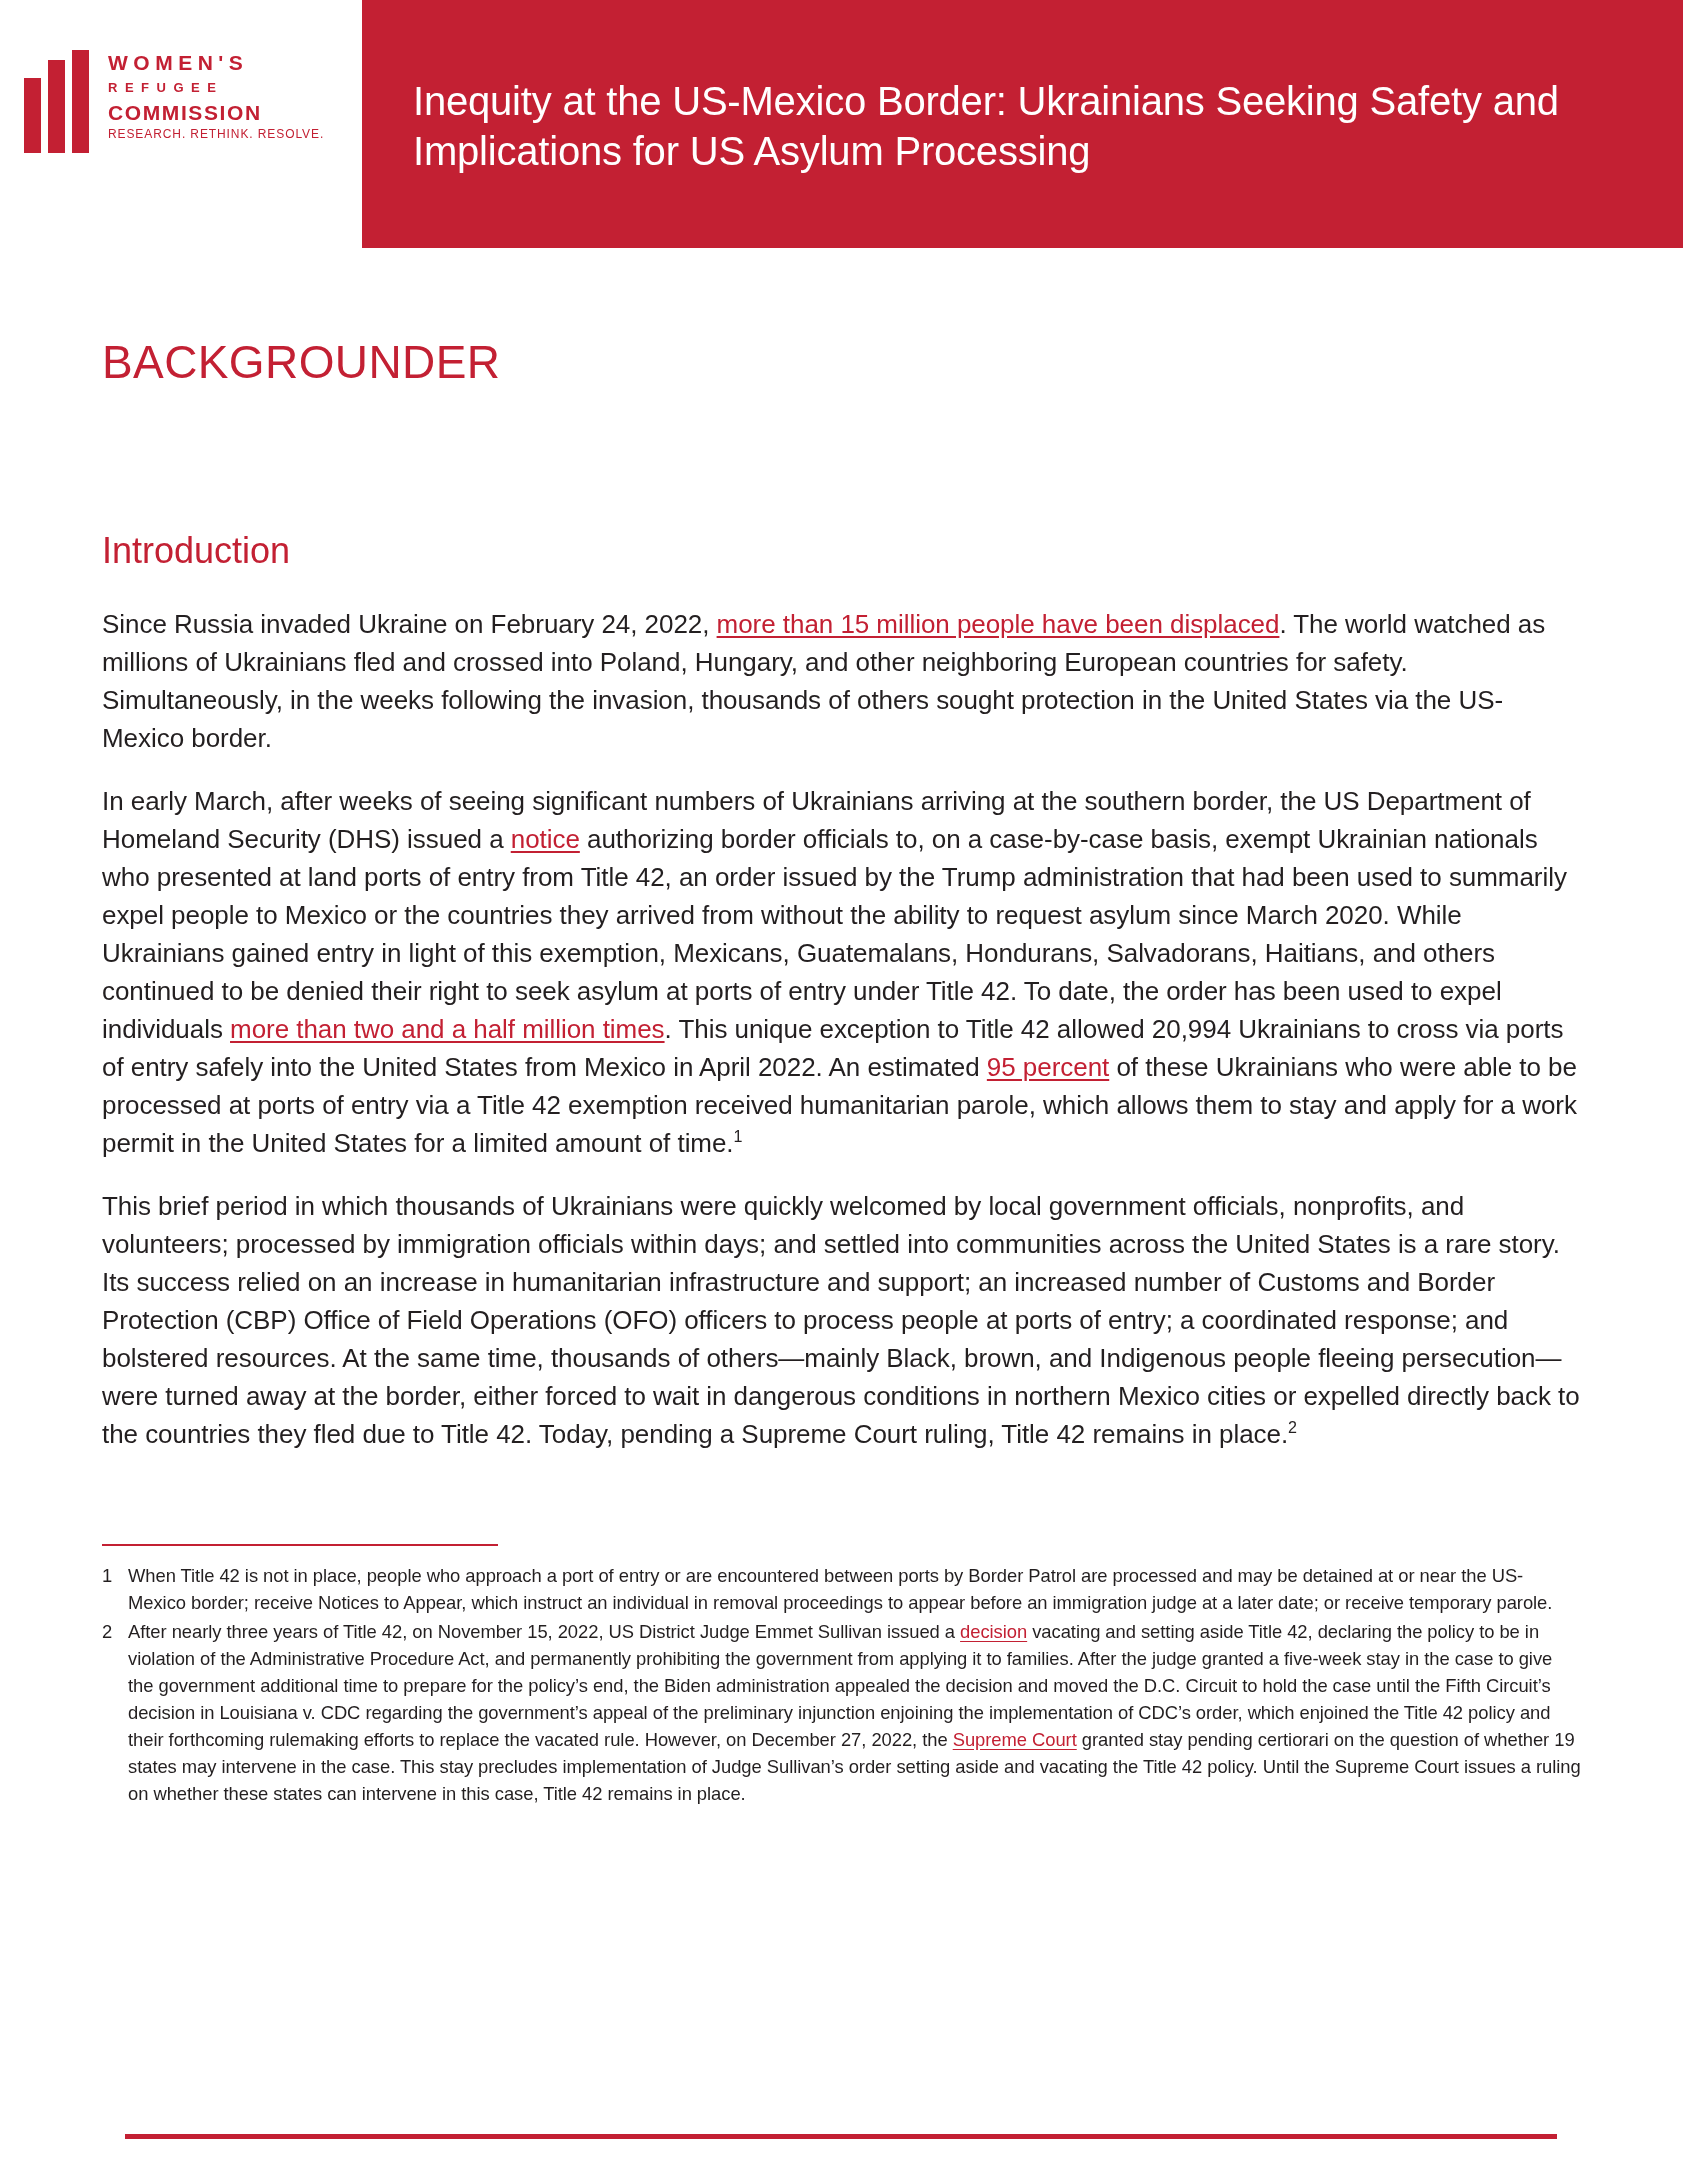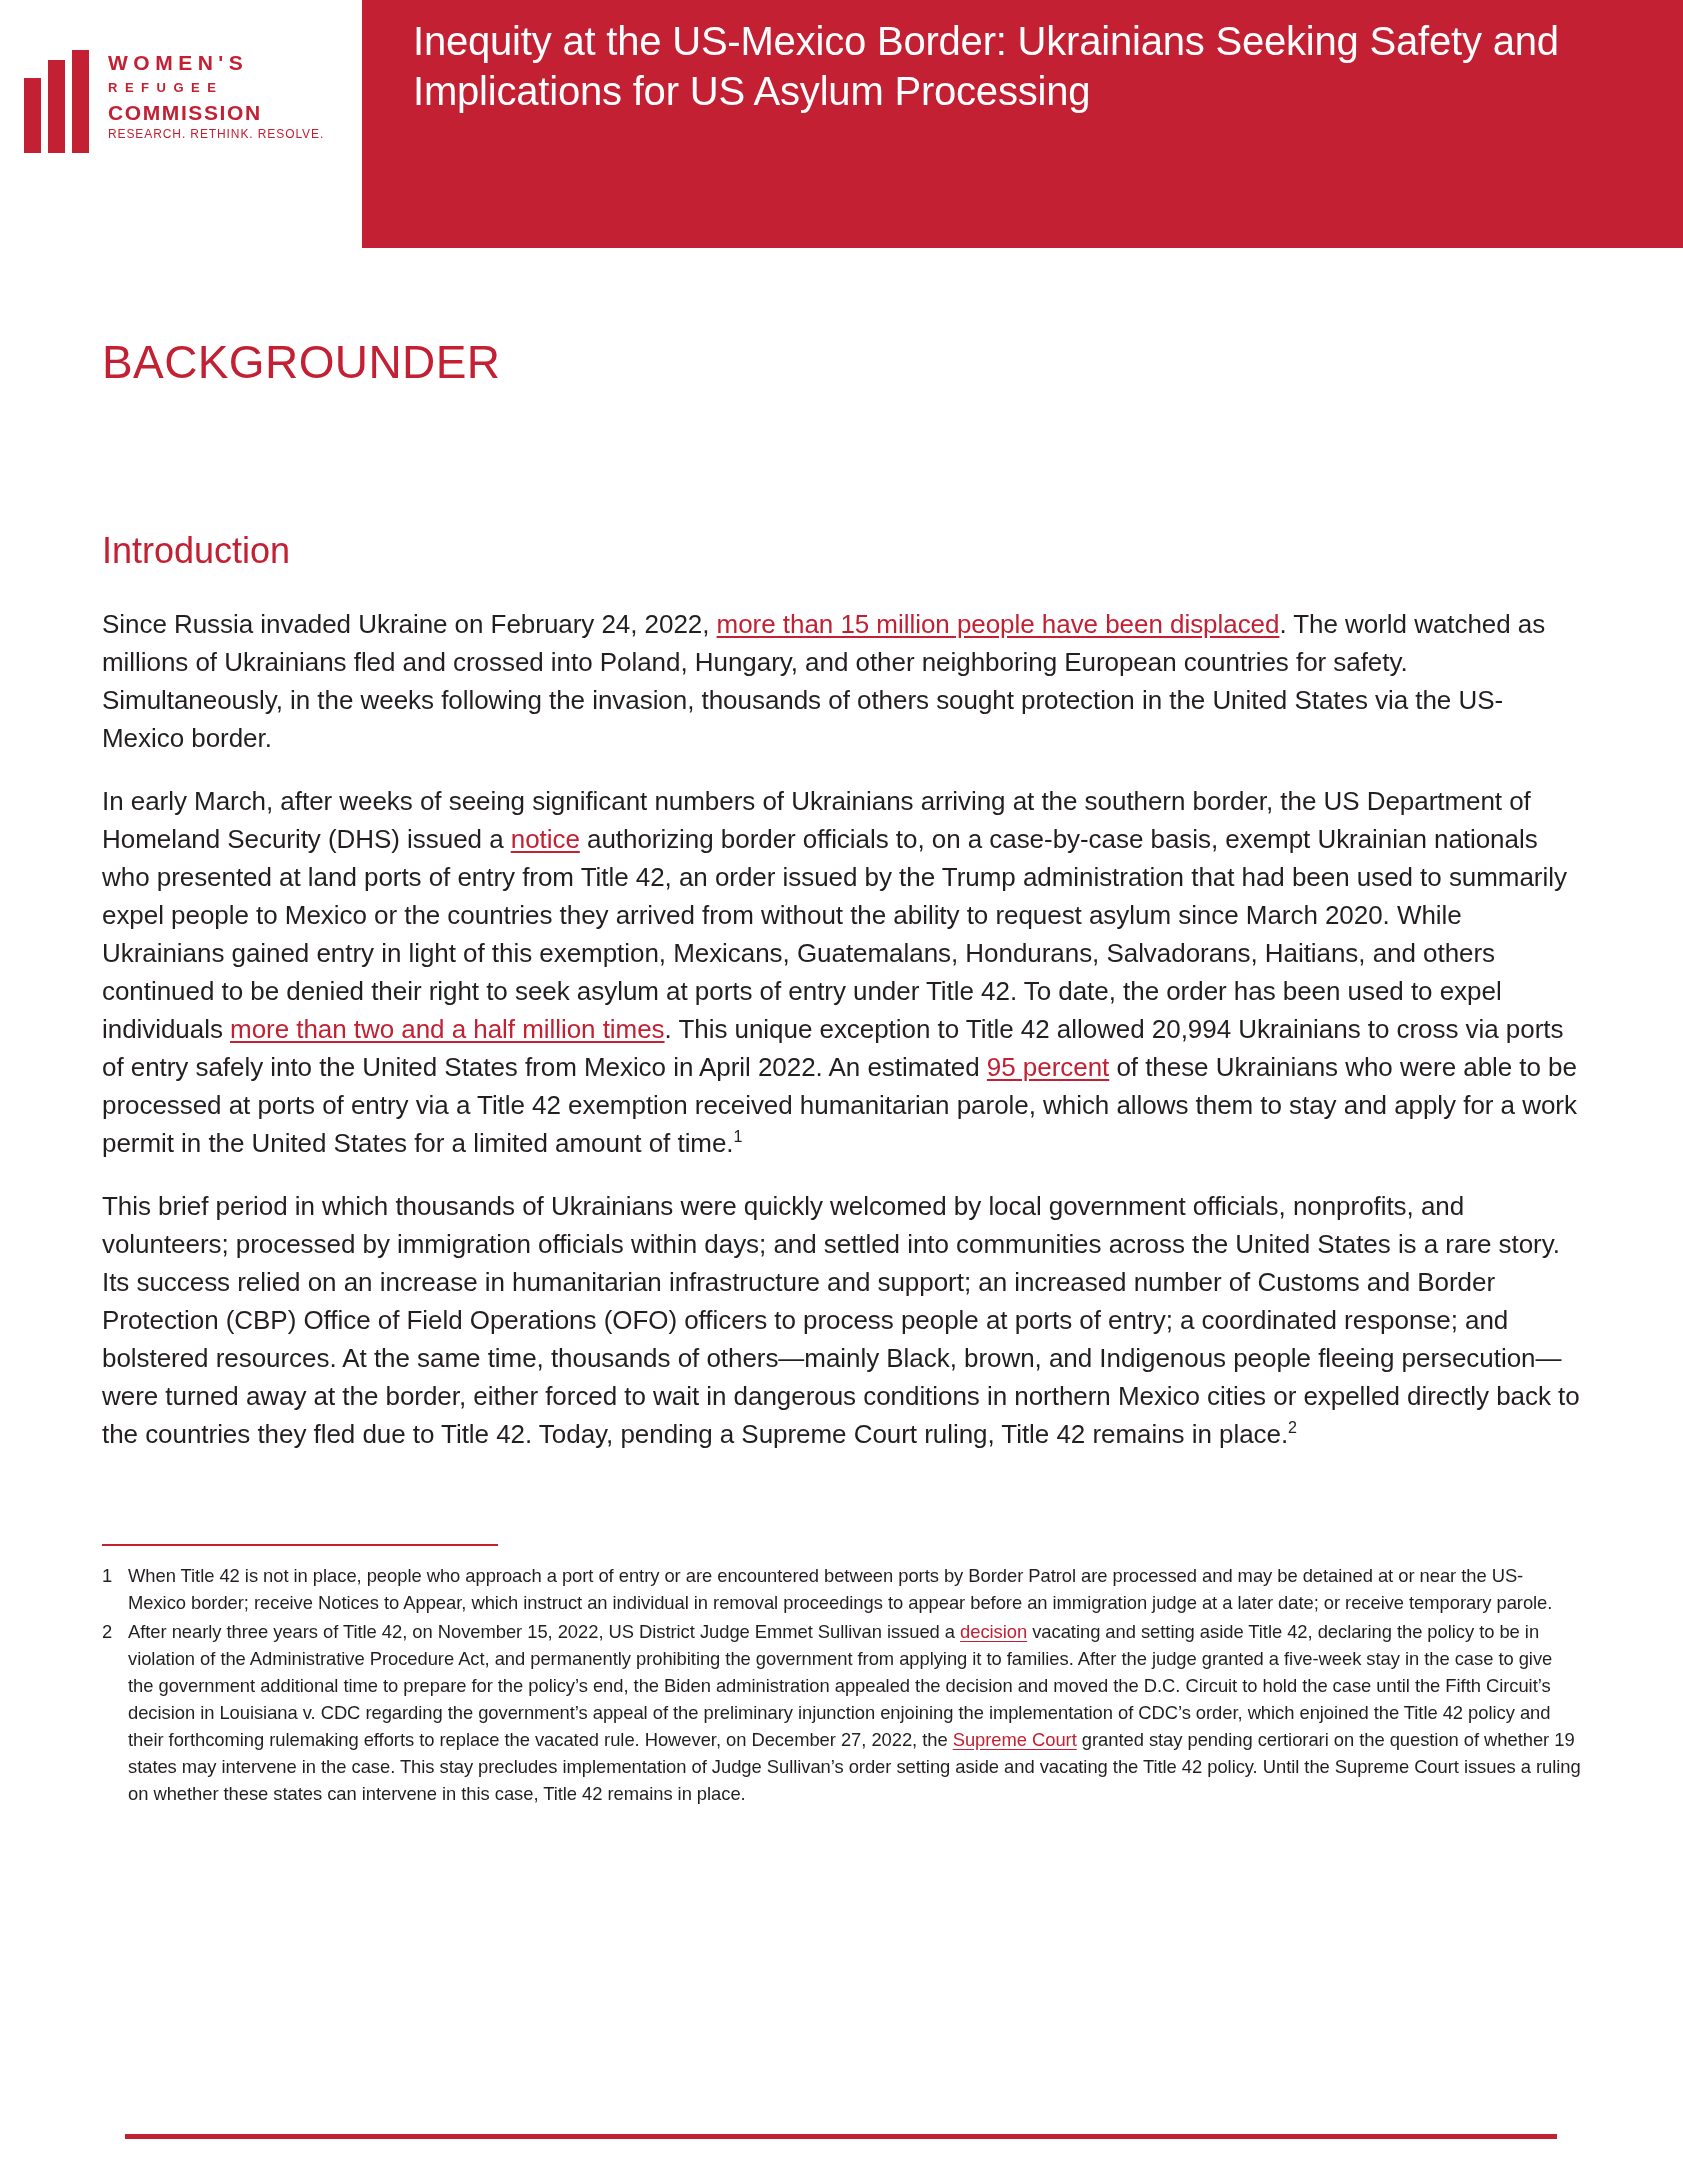--- a/index.html
+++ b/index.html
@@ -77,22 +77,22 @@
     font-size: 12px;
     letter-spacing: 0.9px;
     margin-top: 2px;
     white-space: nowrap;
   }
 
   .title-zone {
     flex: 1;
     background: #C32033;
     display: flex;
-    align-items: flex-start;
-    padding: 16px 48px 0 51px;
+    align-items: center;
+    padding: 4px 48px 0 51px;
     box-sizing: border-box;
   }
   .doc-title {
     color: #ffffff;
     font-size: 40px;
     line-height: 50px;
     font-weight: 400;
     letter-spacing: -0.2px;
     max-width: 1208px;
   }

